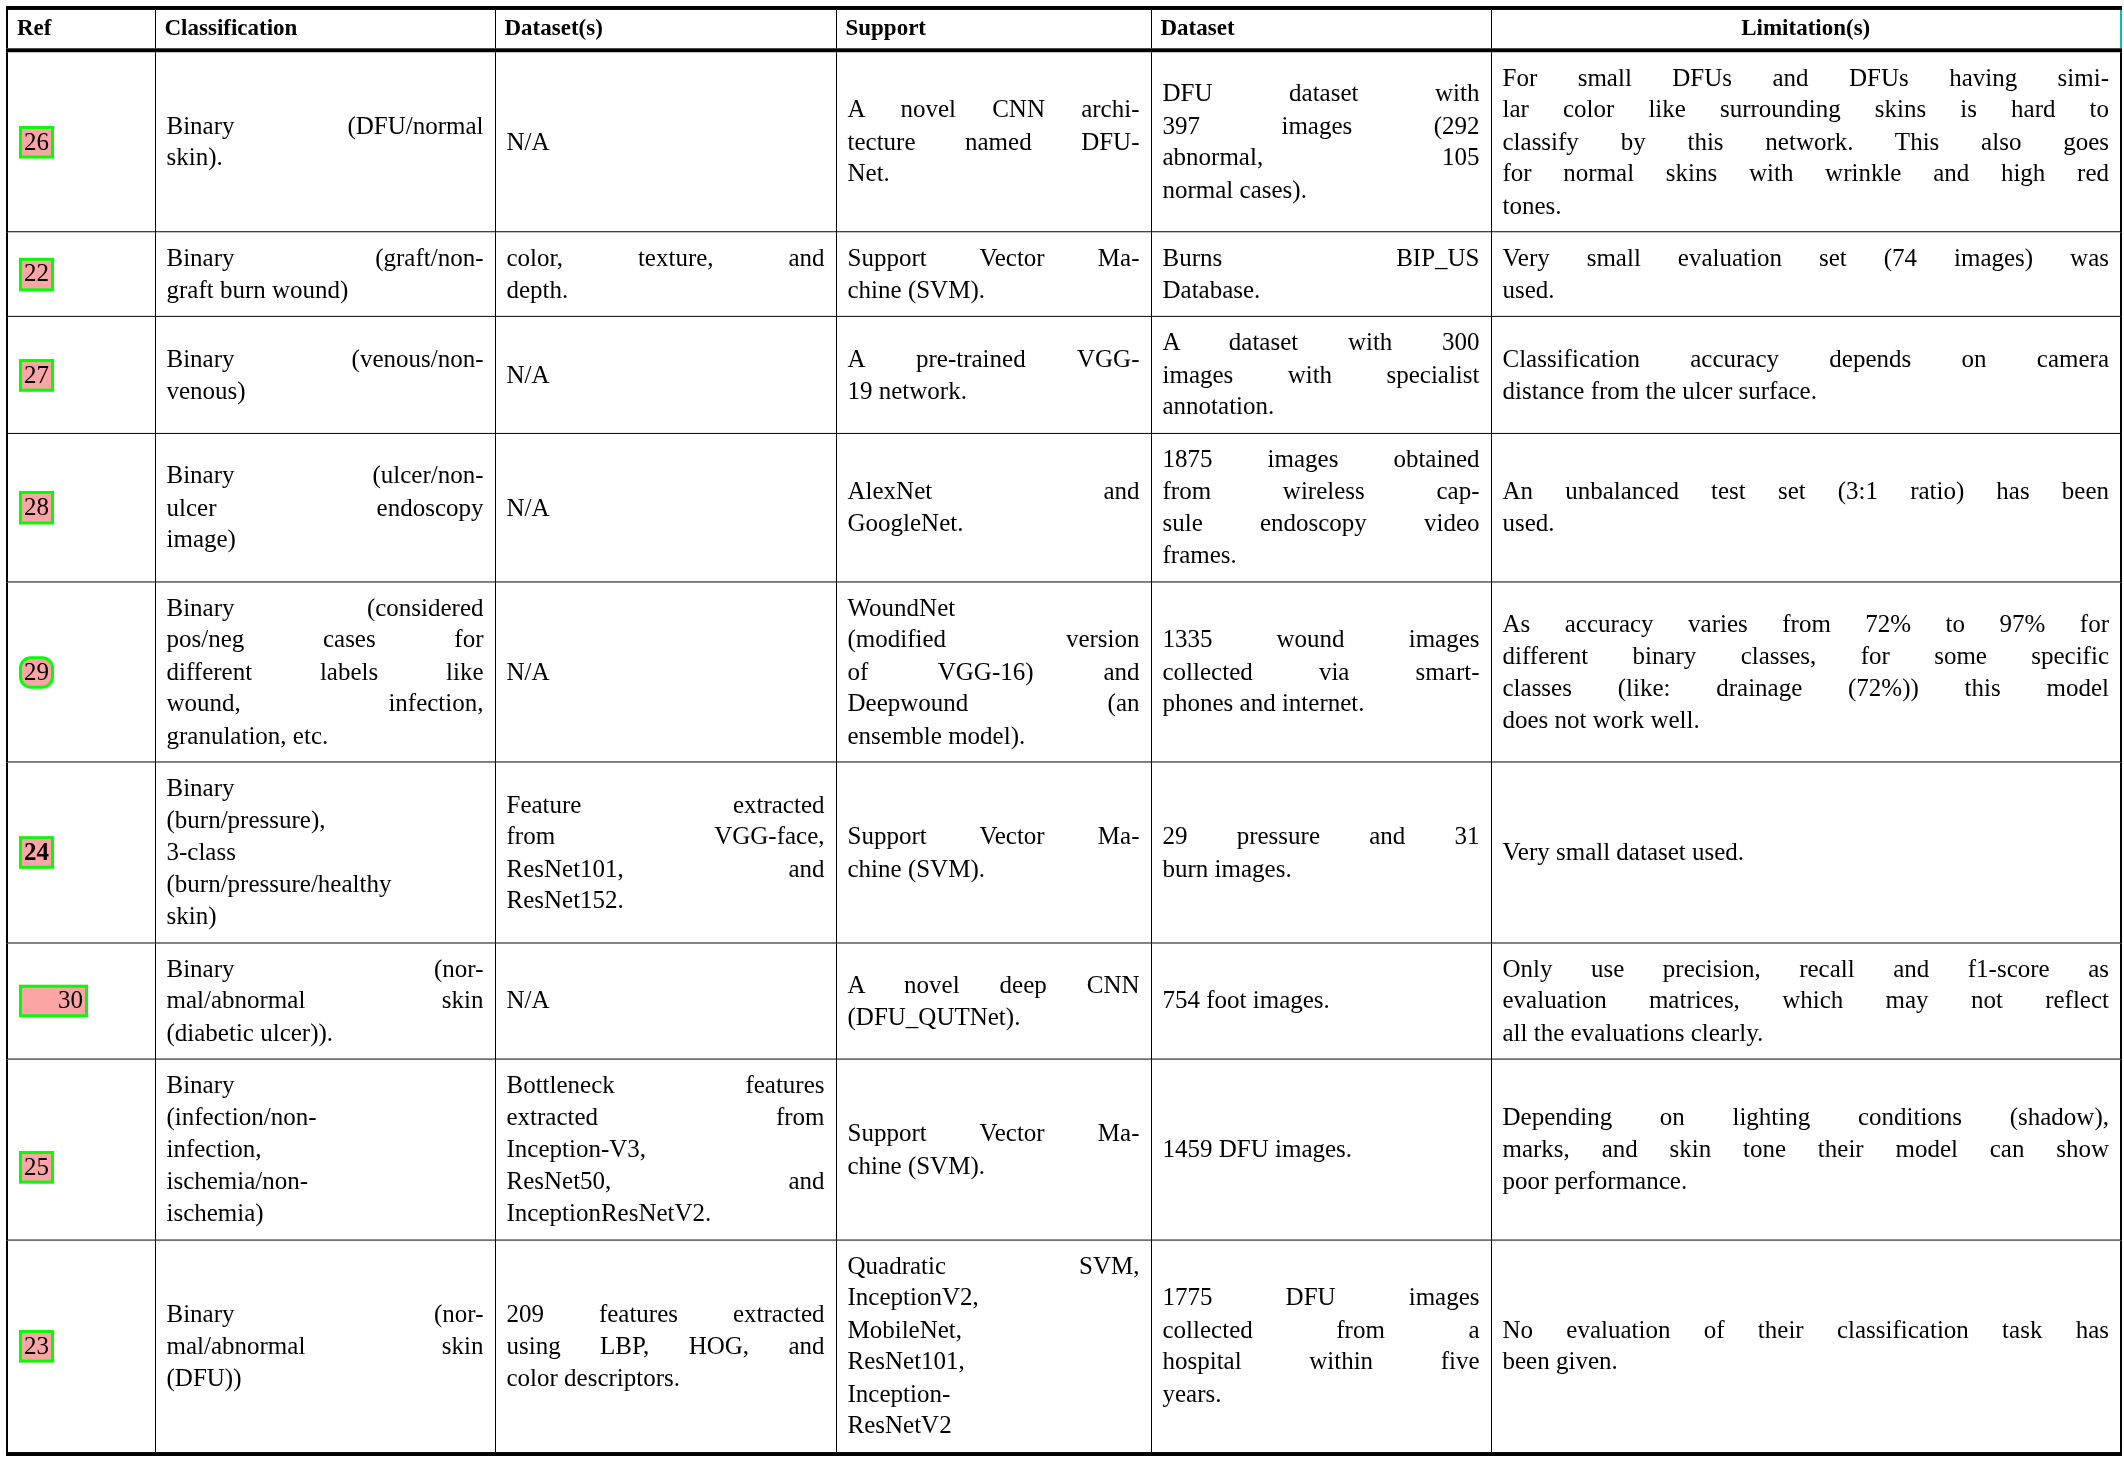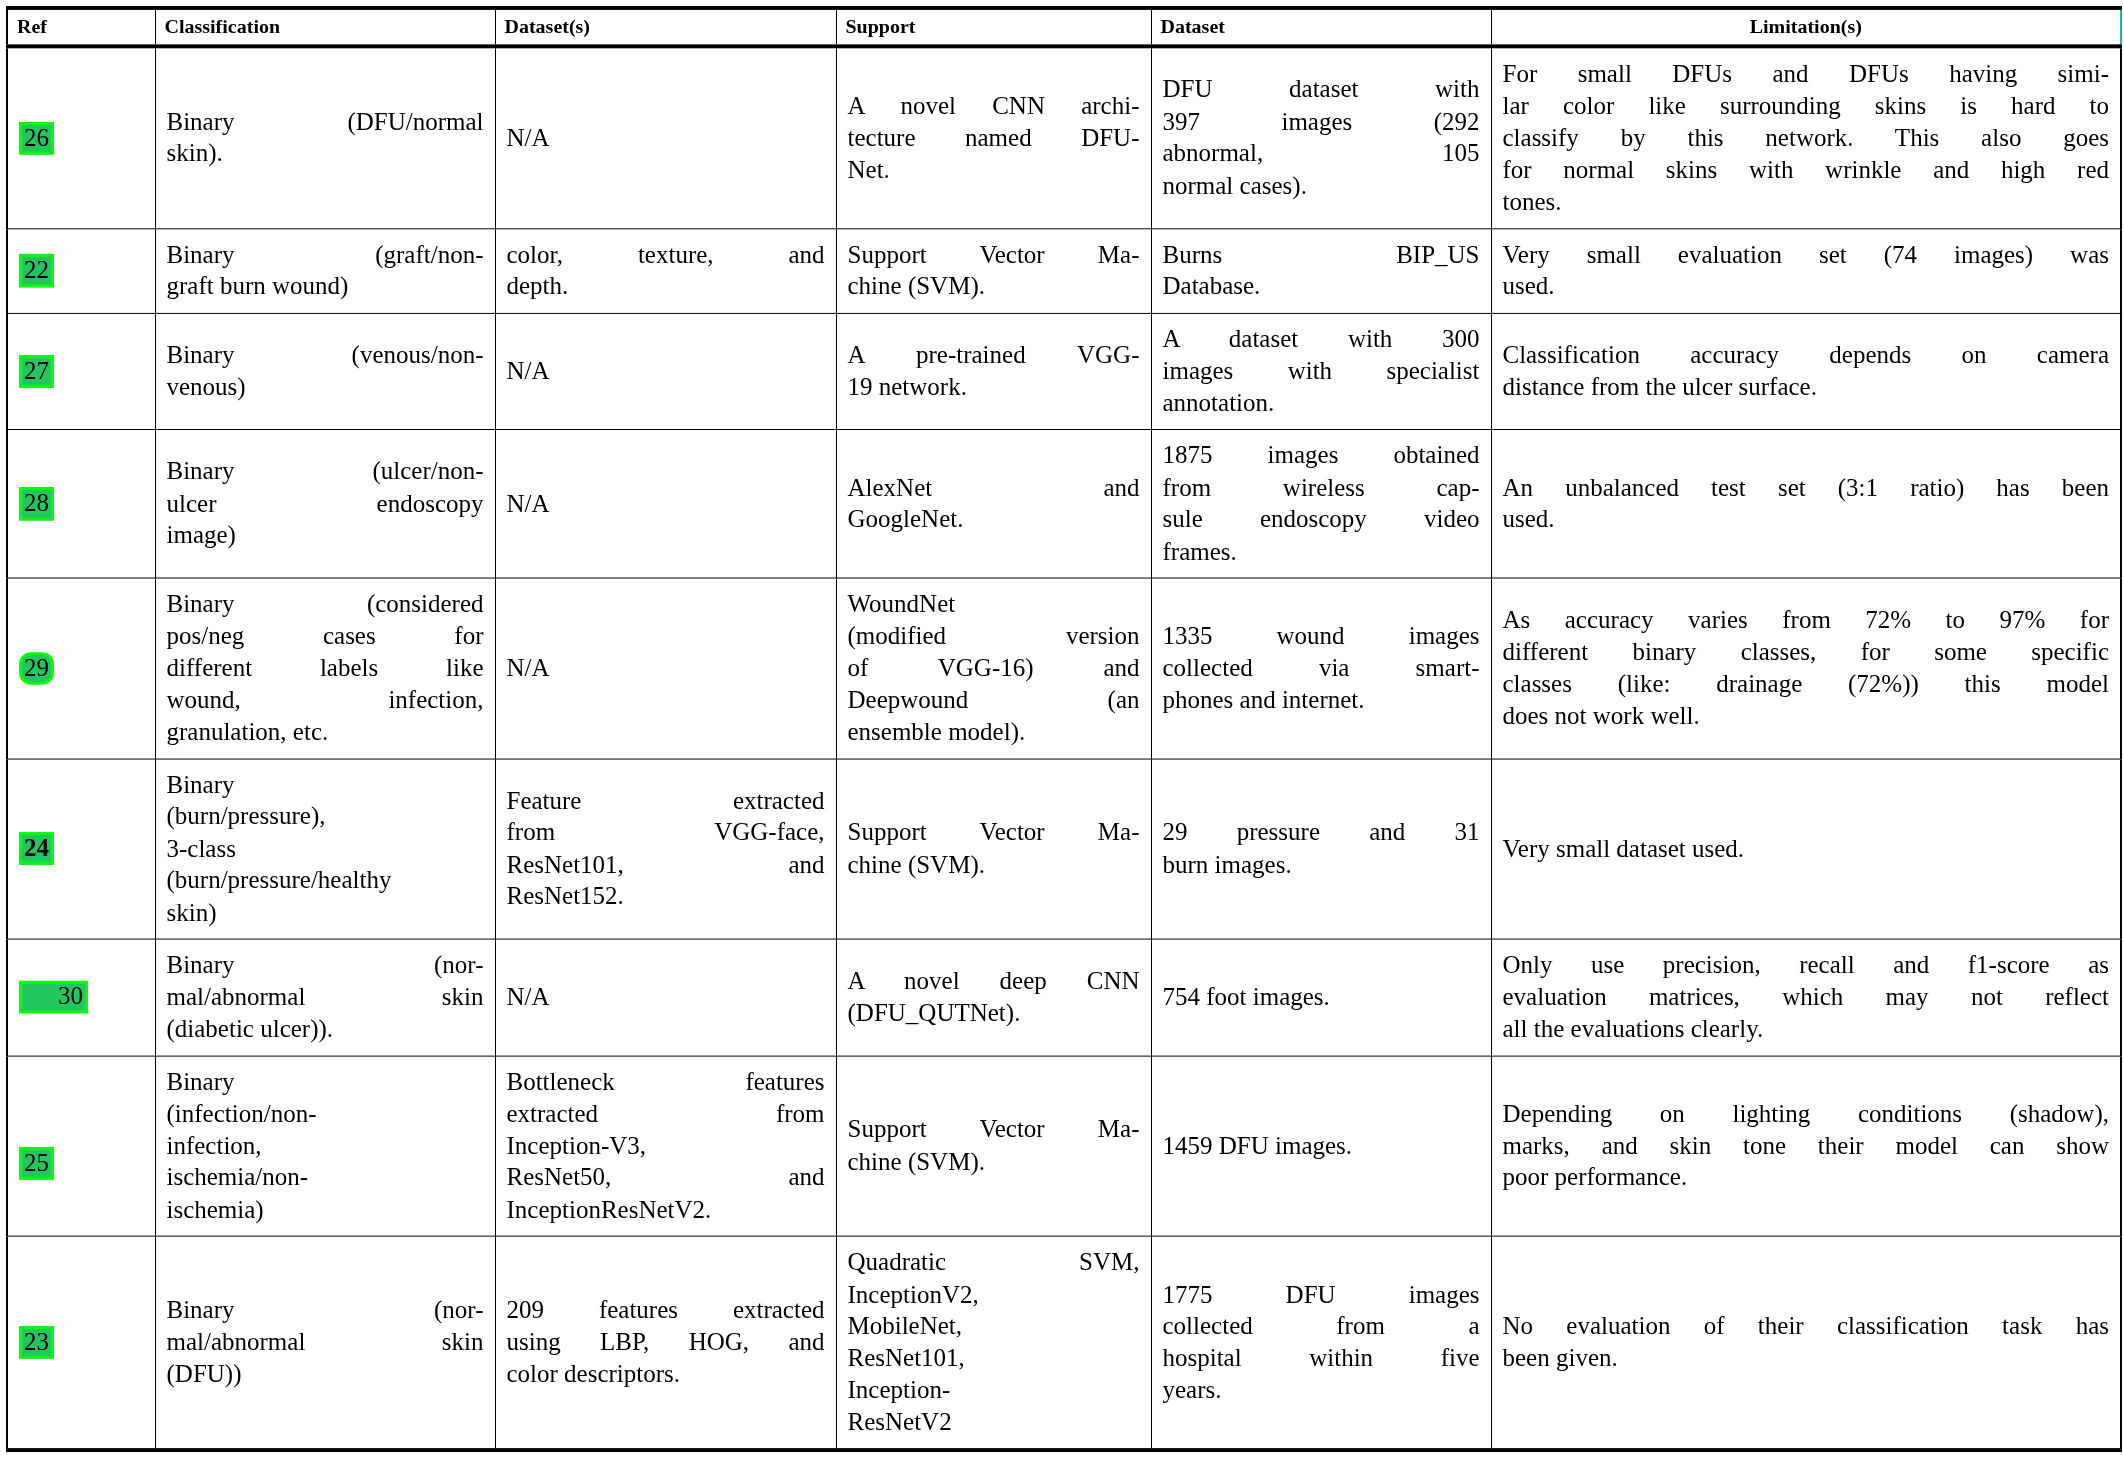--- a/index.html
+++ b/index.html
@@ -42,21 +42,21 @@
 
   
   table.survey thead th {
     border: 1px solid #000000;
     border-top: 4px solid #000000;
     border-bottom: 4px solid #000000;
     font-weight: bold;
     text-align: left;
     vertical-align: middle;
     padding: 3px 9px 6px 9px;
-    font-size: 20px;
+    font-size: 23px;
     white-space: nowrap;
   }
   table.survey thead th.first { border-left: 2px solid #000000; }
   table.survey thead th.last  { border-right: 2px solid #14b8a6; text-align: center; }
 
   
   table.survey tbody td {
     border-left: 1px solid #000000;
     border-right: 1px solid #000000;
     border-bottom: 1px solid #000000;
@@ -76,21 +76,21 @@
     padding-left: 10px;
     vertical-align: middle;
   }
   .cite-box {
     display: inline-block;
     border: 3px solid #00ff00;
     padding: 0px 2px 1px 2px;
     line-height: 1.05;
     font-size: 25px;
     color: #000000;
-    background: #22c55e;
+    background: #fca5a5;
     text-decoration: none;
   }
 
   
   .jt { display: block; }
   .jline {
     display: block;
     text-align: justify;
     text-align-last: justify;
     white-space: nowrap;

